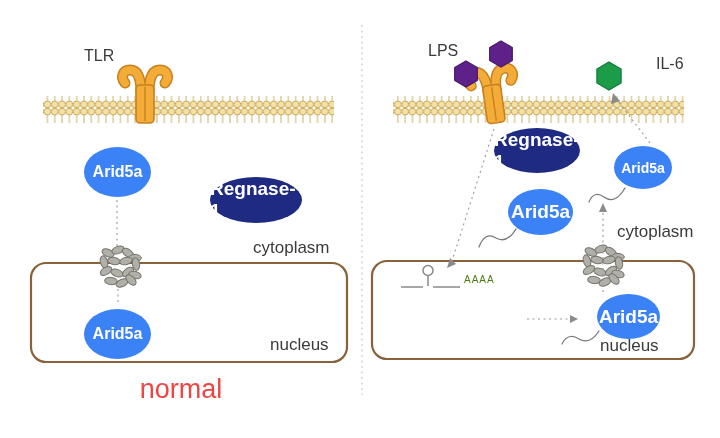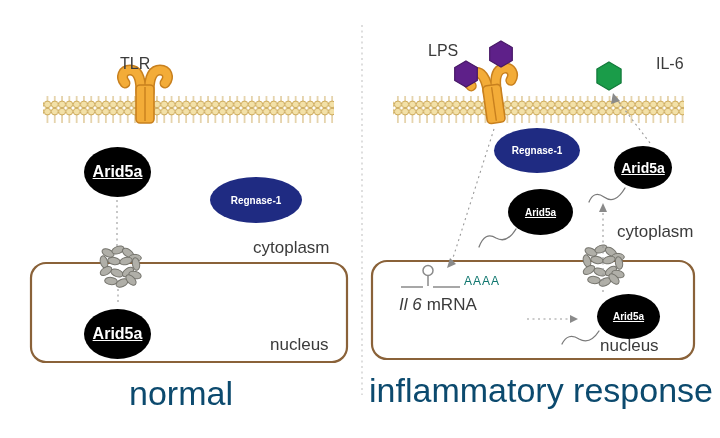--- a/index.html
+++ b/index.html
@@ -2,29 +2,29 @@
 <html><head>
 <meta charset="utf-8">
 <style>
   html,body{margin:0;padding:0;background:#fff;}
   .stage{position:relative;width:720px;height:438px;background:#fff;overflow:hidden;
          font-family:"Liberation Sans",sans-serif;}
   .stage svg{position:absolute;left:0;top:0;}
   .lbl{position:absolute;color:#3b3b3b;white-space:nowrap;line-height:1;}
   .lbl-16{font-size:16px;}
   .lbl-17{font-size:17px;}
-  .lbl-sm{font-size:12px;color:#0f766e;letter-spacing:1px;}
-  .caption{position:absolute;text-align:center;font-size:34px;color:#0c4a6e;}
+  .lbl-sm{font-size:10px;color:#4d7c0f;letter-spacing:1px;}
+  .caption{position:absolute;text-align:center;font-size:27px;color:#ef4444;}
   .cap-left{left:0;width:362px;top:374px;}
   .cap-right{left:362px;width:358px;top:371px;}
   .oval{position:absolute;border-radius:50%;display:flex;align-items:center;justify-content:center;
         color:#fff;font-weight:bold;}
-  .red{background:#000000;text-decoration:underline;}
+  .red{background:#3b82f6;}
   .blue{background:#1f2b82;}
-  .fs16{font-size:16px;} .fs15{font-size:10px;} .fs14{font-size:14px;}
+  .fs16{font-size:16px;} .fs15{font-size:19px;} .fs14{font-size:14px;}
   .ital{font-style:italic;}
   .gap{margin-left:5px;}
 </style>
 </head>
 <body>
 
 <div class="stage">
 
 <svg width="720" height="438" viewBox="0 0 720 438">
   <defs>
@@ -101,32 +101,30 @@
   </g>
 
   <g stroke="#8a8a8a" stroke-width="1.5" fill="none">
     <line x1="401" y1="287" x2="423" y2="287"></line>
     <line x1="433" y1="287" x2="460" y2="287"></line>
     <line x1="428" y1="286" x2="428" y2="276"></line>
     <circle cx="428" cy="270.5" r="5"></circle>
   </g>
 </svg>
 
-<div class="lbl lbl-16" style="left:84px;top:56px;margin-left:36px;">TLR</div>
+<div class="lbl lbl-16" style="left:84px;top:48px;">TLR</div>
 <div class="lbl lbl-16" style="left:428px;top:43px;">LPS</div>
 <div class="lbl lbl-16" style="left:621px;top:56px;margin-left:35px;">IL-6</div>
 <div class="lbl lbl-17" style="left:253px;top:239px;">cytoplasm</div>
 <div class="lbl lbl-17" style="left:270px;top:336px;">nucleus</div>
 <div class="lbl lbl-17" style="left:617px;top:223px;">cytoplasm</div>
 <div class="lbl lbl-17" style="left:600px;top:337px;">nucleus</div>
 <div class="lbl lbl-sm" style="left:464px;top:275px;">AAAA</div>
-<div class="lbl lbl-17" style="left:399px;top:296px;"><span class="ital">Il 6</span><span class="gap">mRNA</span></div>
 
 <div class="caption cap-left">normal</div>
-<div class="caption cap-right">inflammatory response</div>
 
 <div class="oval red fs16" style="left:84px;top:147px;width:67px;height:50px;">
       <span>Arid5a</span>
     </div>
 <div class="oval blue fs15" style="left:210px;top:177px;width:92px;height:46px;">
       <span>Regnase-1</span>
     </div>
 <div class="oval red fs16" style="left:84px;top:309px;width:67px;height:50px;">
       <span>Arid5a</span>
     </div>

